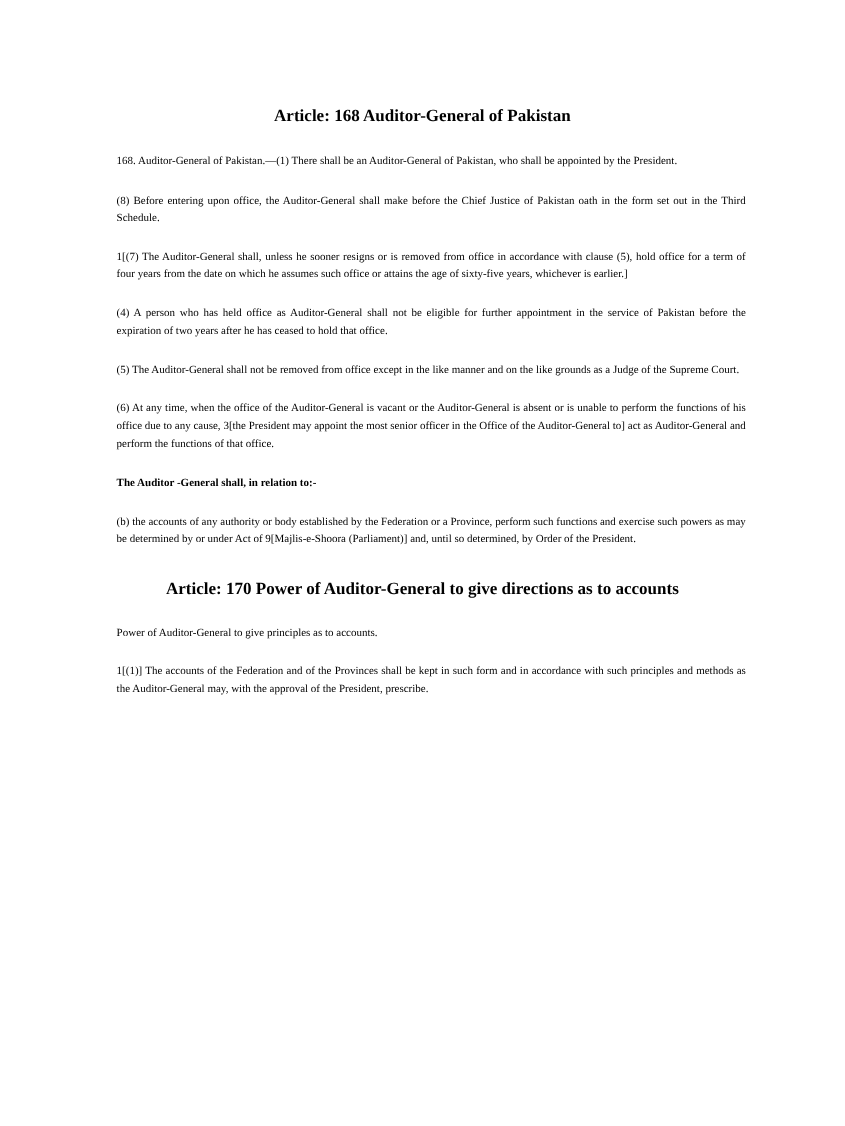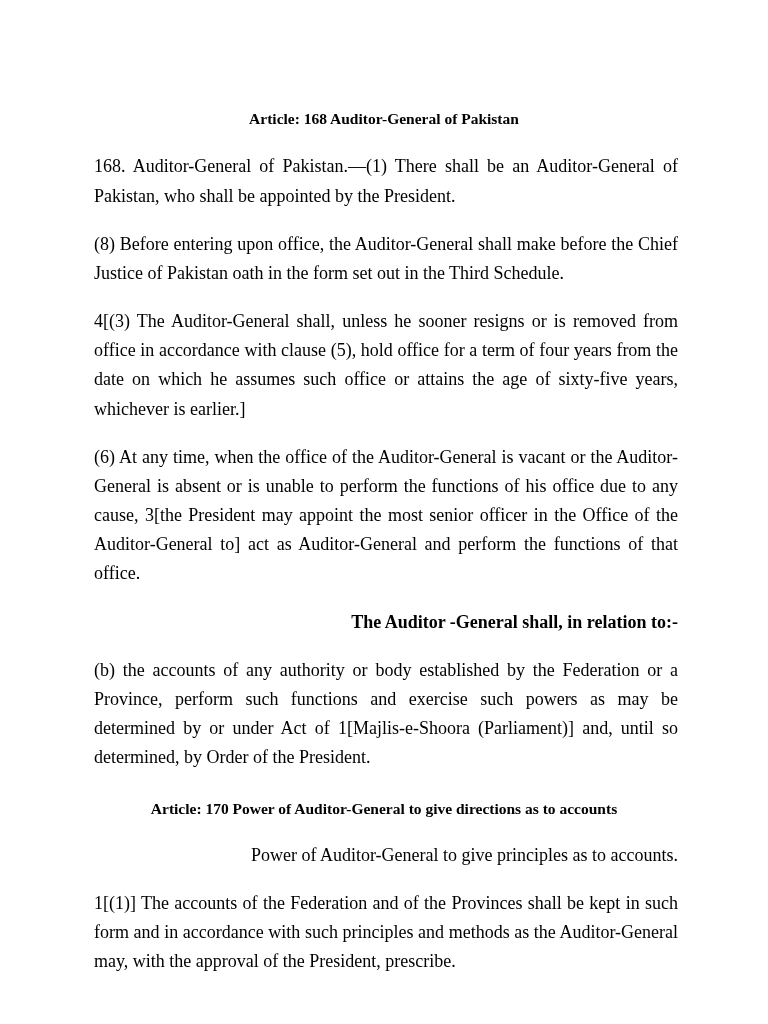--- a/index.html
+++ b/index.html
@@ -18,58 +18,60 @@
     min-height: 1024px;
     box-sizing: border-box;
     padding: 80px 90px 60px 90px;
     background: #ffffff;
   }
   .doc-heading {
     text-align: center;
     font-weight: bold;
     font-size: 15.5px;
     line-height: 1.45;
-    margin: 28px 0 22px 0;
+    margin: 15px 0 22px 0;
   }
   .doc-heading.second {
     margin-top: 26px;
     margin-bottom: 22px;
   }
   .doc-heading.third {
     margin-top: 26px;
     margin-bottom: 20px;
   }
   p.para {
     text-align: justify;
-    font-size: 18px;
+    font-size: 10px;
     line-height: 1.62;
-    margin: 0 0 19px 4px;
+    margin: 0 0 19px 16px;
     hyphens: none;
   }
   p.para.bold {
     font-weight: bold;
   }
   p.para.lead {
-    text-align: right;
+    text-align: left;
   }
 </style>
 </head>
 <body>
 
 <div class="page">
 
   <h1 class="doc-heading">Article: 168 Auditor-General of Pakistan</h1>
 
   <p class="para">168.   Auditor-General of Pakistan.—(1) There shall be an Auditor-General of Pakistan, who shall be appointed by the President.</p>
   <p class="para">(8)   Before entering upon office, the Auditor-General shall make before the Chief Justice of Pakistan  oath in the form set out in the Third Schedule.</p>
-  <p class="para">4[(3)  The Auditor-General shall, unless he sooner resigns or is removed from office in accordance with clause (5), hold office for a term of four years from the date on which he assumes such office or attains the age of sixty-five years, whichever is earlier.]</p>
+  <p class="para">1[(7)  The Auditor-General shall, unless he sooner resigns or is removed from office in accordance with clause (5), hold office for a term of four years from the date on which he assumes such office or attains the age of sixty-five years, whichever is earlier.]</p>
+  <p class="para">(4)   A person who has held office as Auditor-General shall not be eligible for further appointment in the service of Pakistan before the expiration of two years after he has ceased to hold that office.</p>
+  <p class="para">(5)  The Auditor-General shall not be removed from office except in the like manner and on the like grounds as a Judge of the Supreme Court.</p>
   <p class="para">(6)   At any time, when the office of the Auditor-General is vacant or the Auditor-General is absent or is unable to perform the functions of his office due to any cause, 3[the President may appoint the most senior officer in the Office of the Auditor-General to] act as Auditor-General and perform the functions of that office.</p>
 
 
   <p class="para bold lead">The Auditor -General shall, in relation to:-</p>
-  <p class="para">(b) the accounts of any authority or body established by the Federation or a Province, perform such functions and exercise such powers as may be determined by or under Act of 1[Majlis-e-Shoora (Parliament)] and, until so determined, by Order of the President.</p>
+  <p class="para">(b) the accounts of any authority or body established by the Federation or a Province, perform such functions and exercise such powers as may be determined by or under Act of 9[Majlis-e-Shoora (Parliament)] and, until so determined, by Order of the President.</p>
 
   <h2 class="doc-heading third">Article: 170 Power of Auditor-General to give directions as to accounts</h2>
 
   <p class="para lead">Power of Auditor-General to give principles as to accounts.</p>
   <p class="para">1[(1)] The accounts of the Federation and of the Provinces shall be kept in such form and in accordance with such principles and methods as the Auditor-General may, with the approval of the President, prescribe.</p>
 
 </div>
 
 </body></html>

